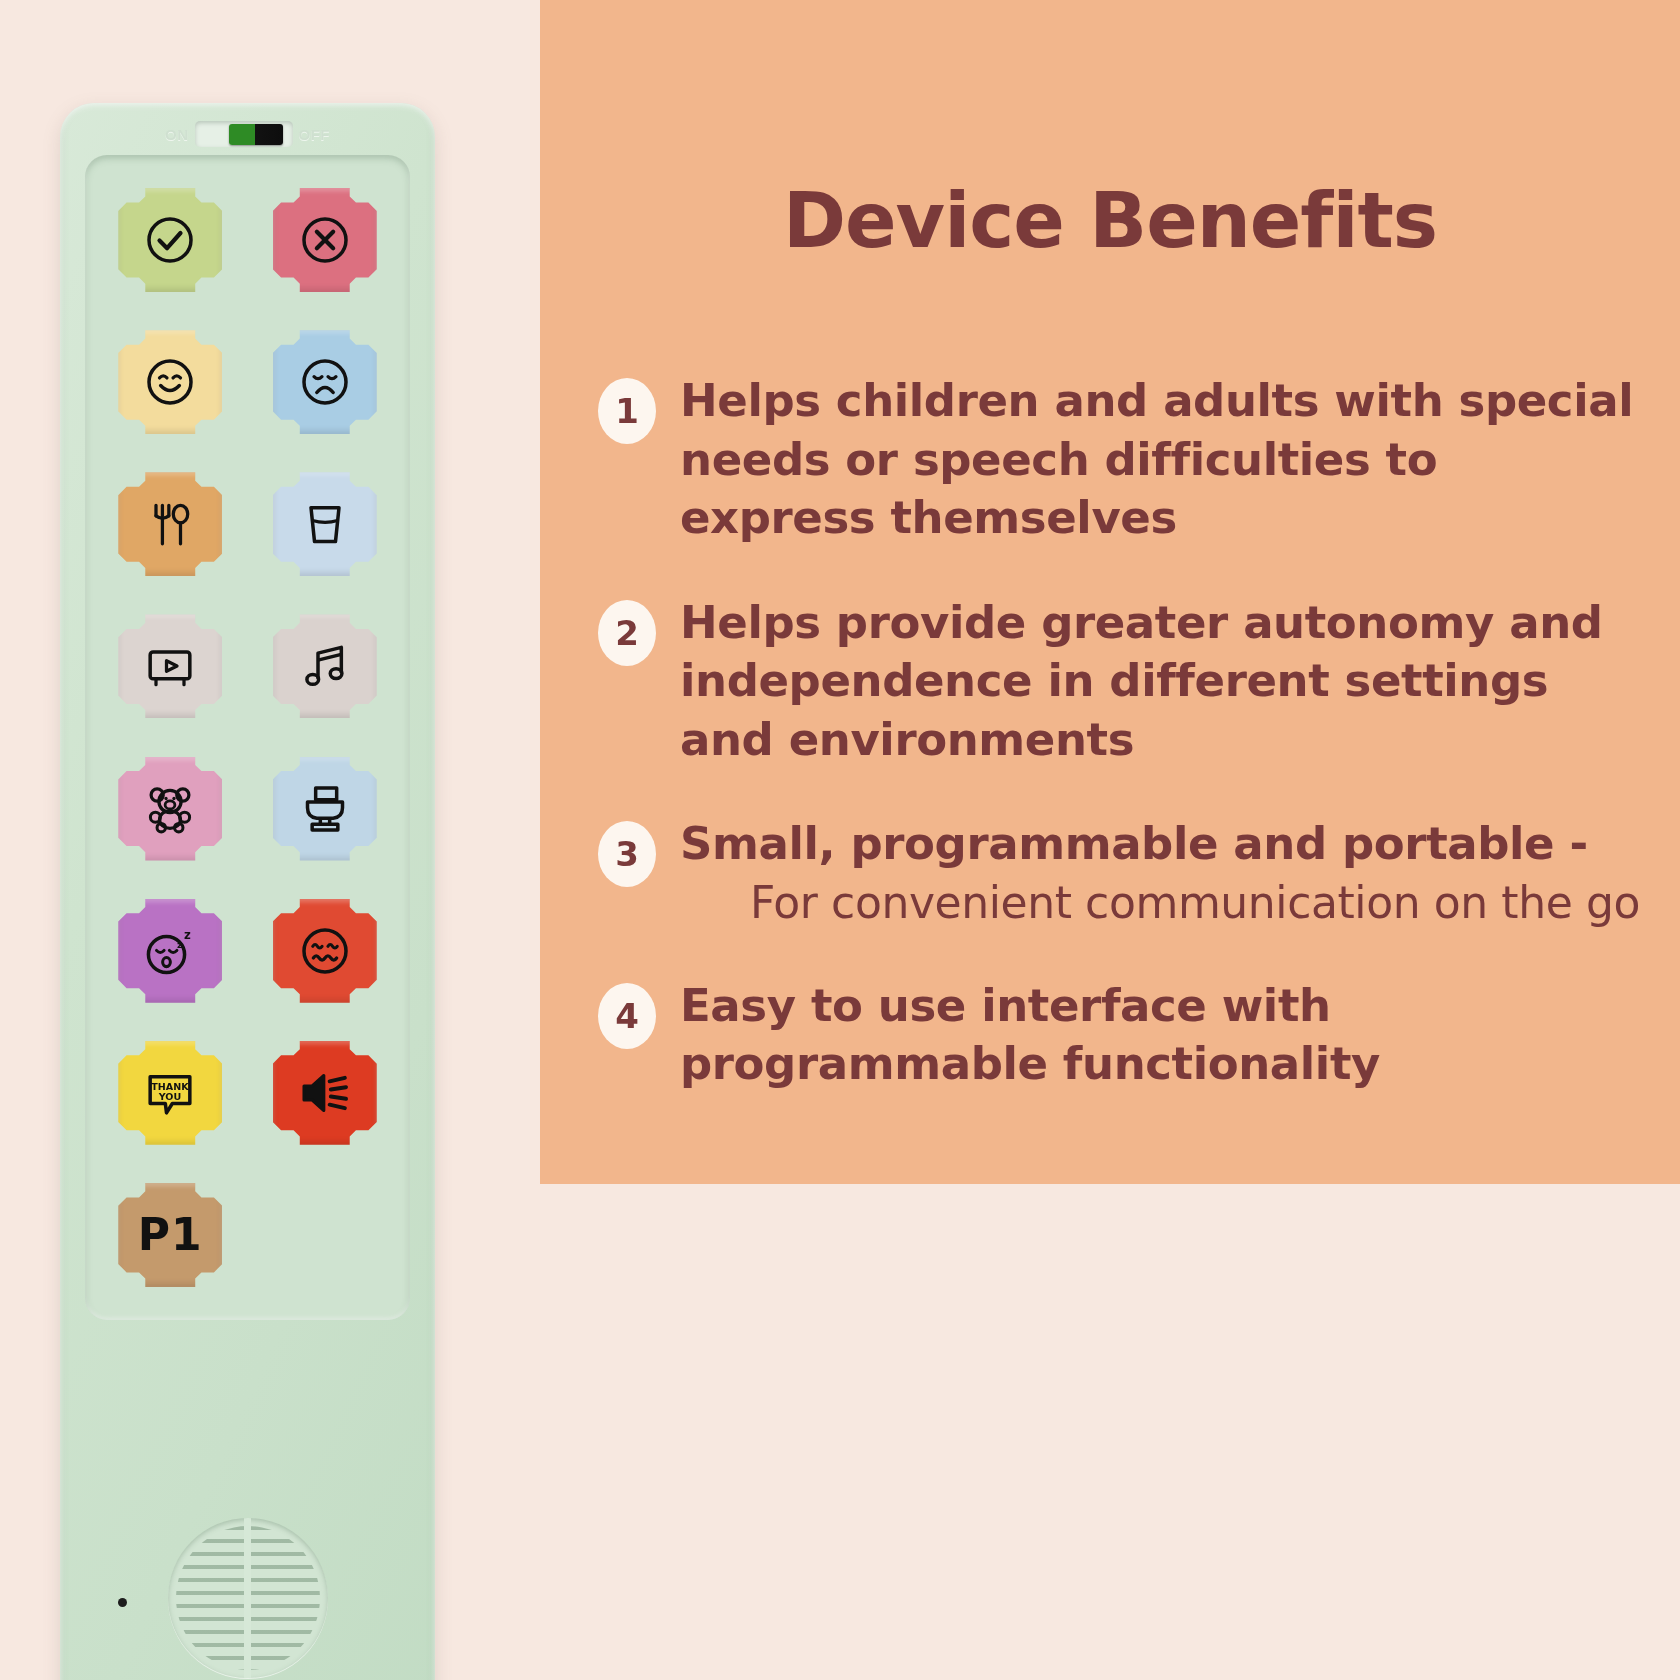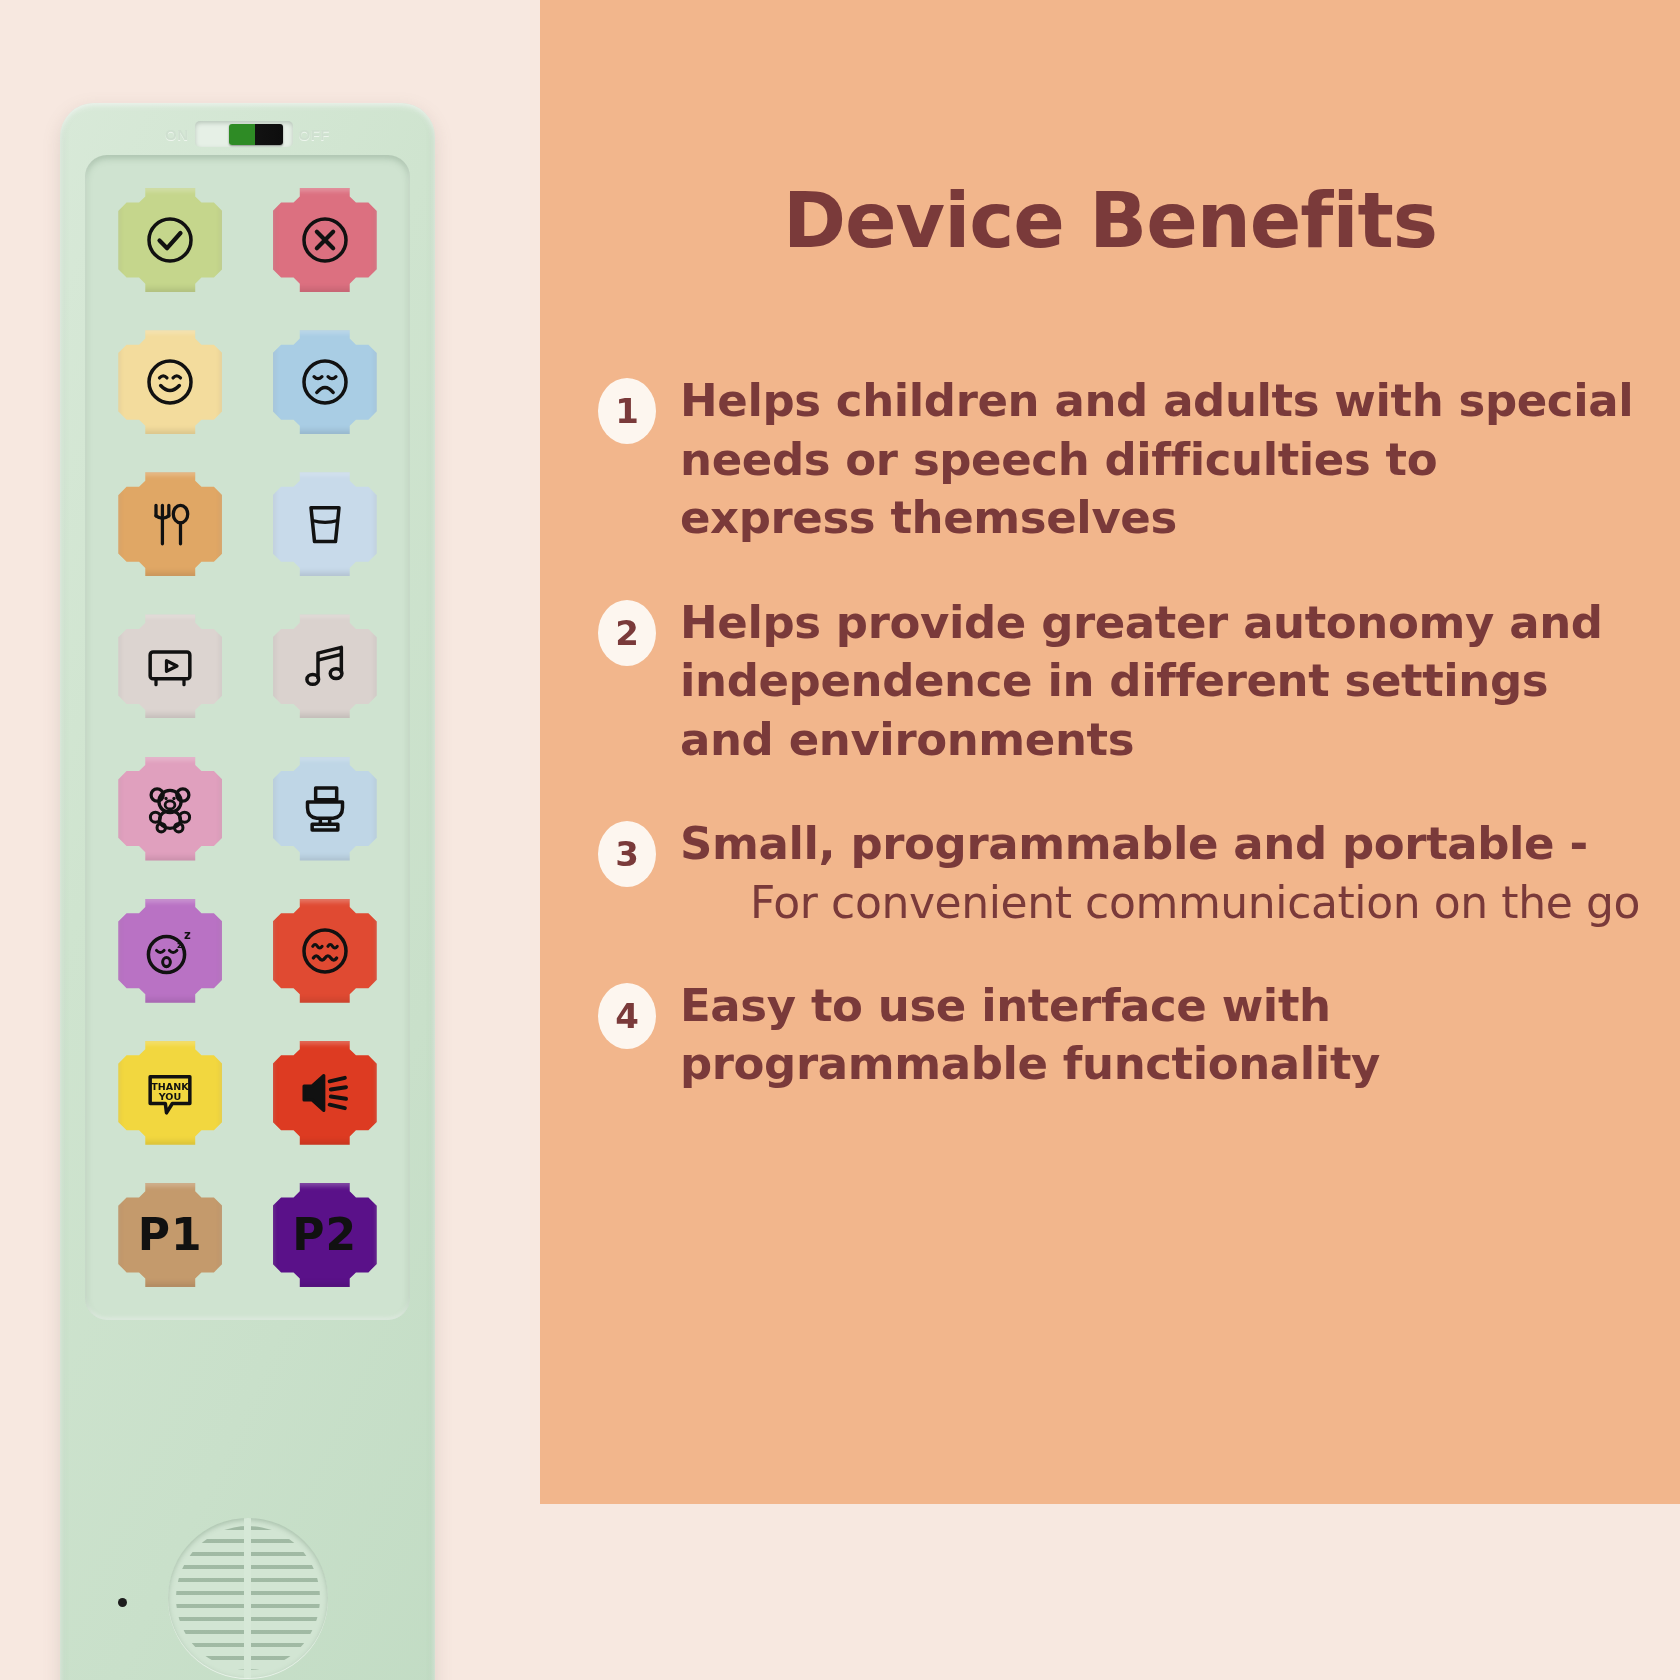--- a/index.html
+++ b/index.html
@@ -12,21 +12,21 @@
   }
 
   
   #page { position: absolute; inset: 0; display: flex; }
   #left-panel {
     width: 540px; height: 1680px;
     background: #F7E8E0;
     position: relative; flex: none;
   }
   #right-panel {
-    width: 1140px; height: 1504px;
+    width: 1140px; height: 1184px;
     background: #F2B68C;
     position: relative; flex: none;
   }
 
   
   #device {
     position: absolute;
     left: 60px; top: 103px;
     width: 375px; height: 1619px;
     background: linear-gradient(115deg,#d8e9d8 0%, #cfe4cf 35%, #c9e0ca 70%, #c2dcc4 100%);
@@ -364,25 +364,20 @@
               </svg>
             </div>
           </div>
 
           <div class="btn-cell">
             <div class="btn" style="background:#C49A6C">
               <span class="glyph-text">P1</span>
             </div>
           </div>
 
-          <div class="btn-cell">
-            <div class="btn" style="background:#5A1189">
-              <span class="glyph-text">P2</span>
-            </div>
-          </div>
 
         </div>
       </div>
 
       <div id="speaker">
         <div class="slits"></div>
         <div class="divider"></div>
       </div>
       <div id="led-dot"></div>
 

